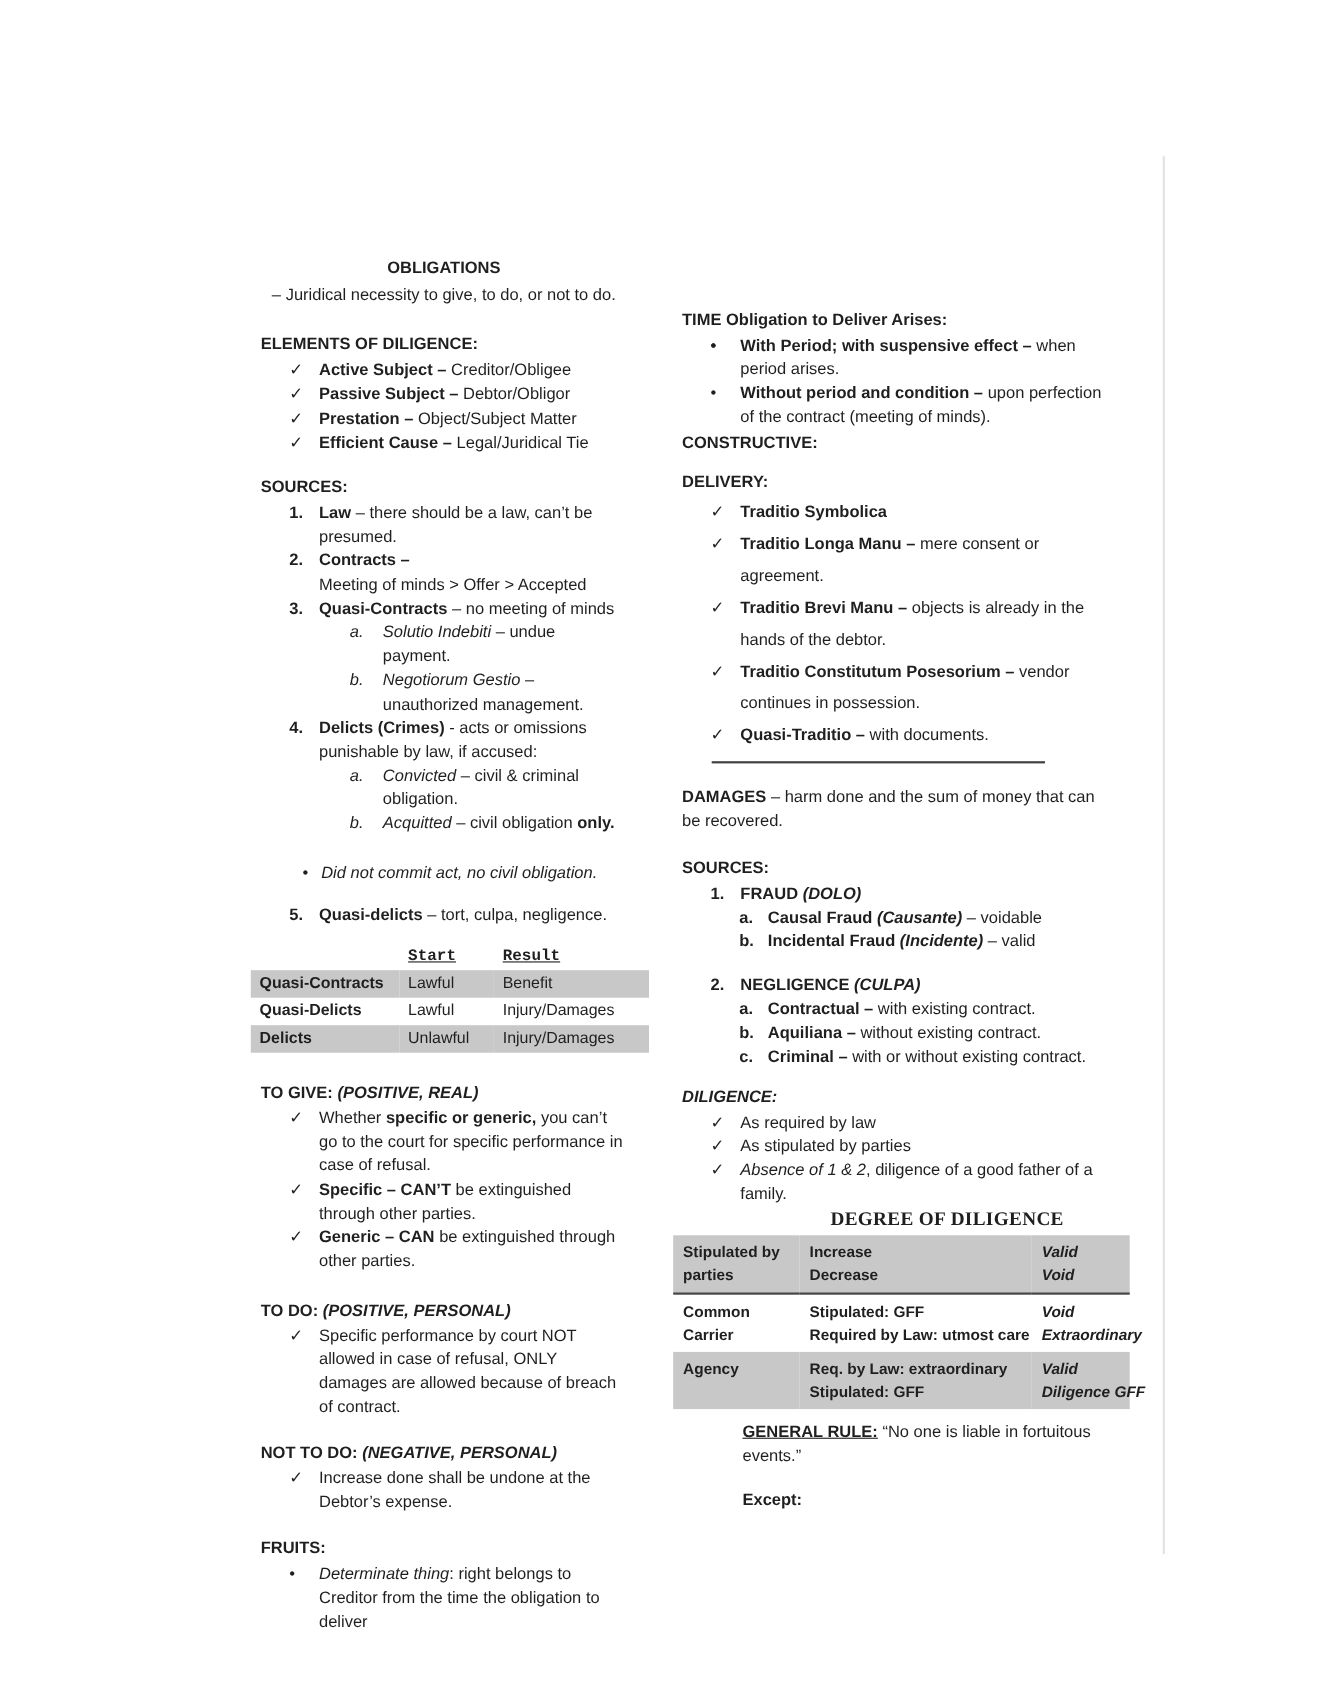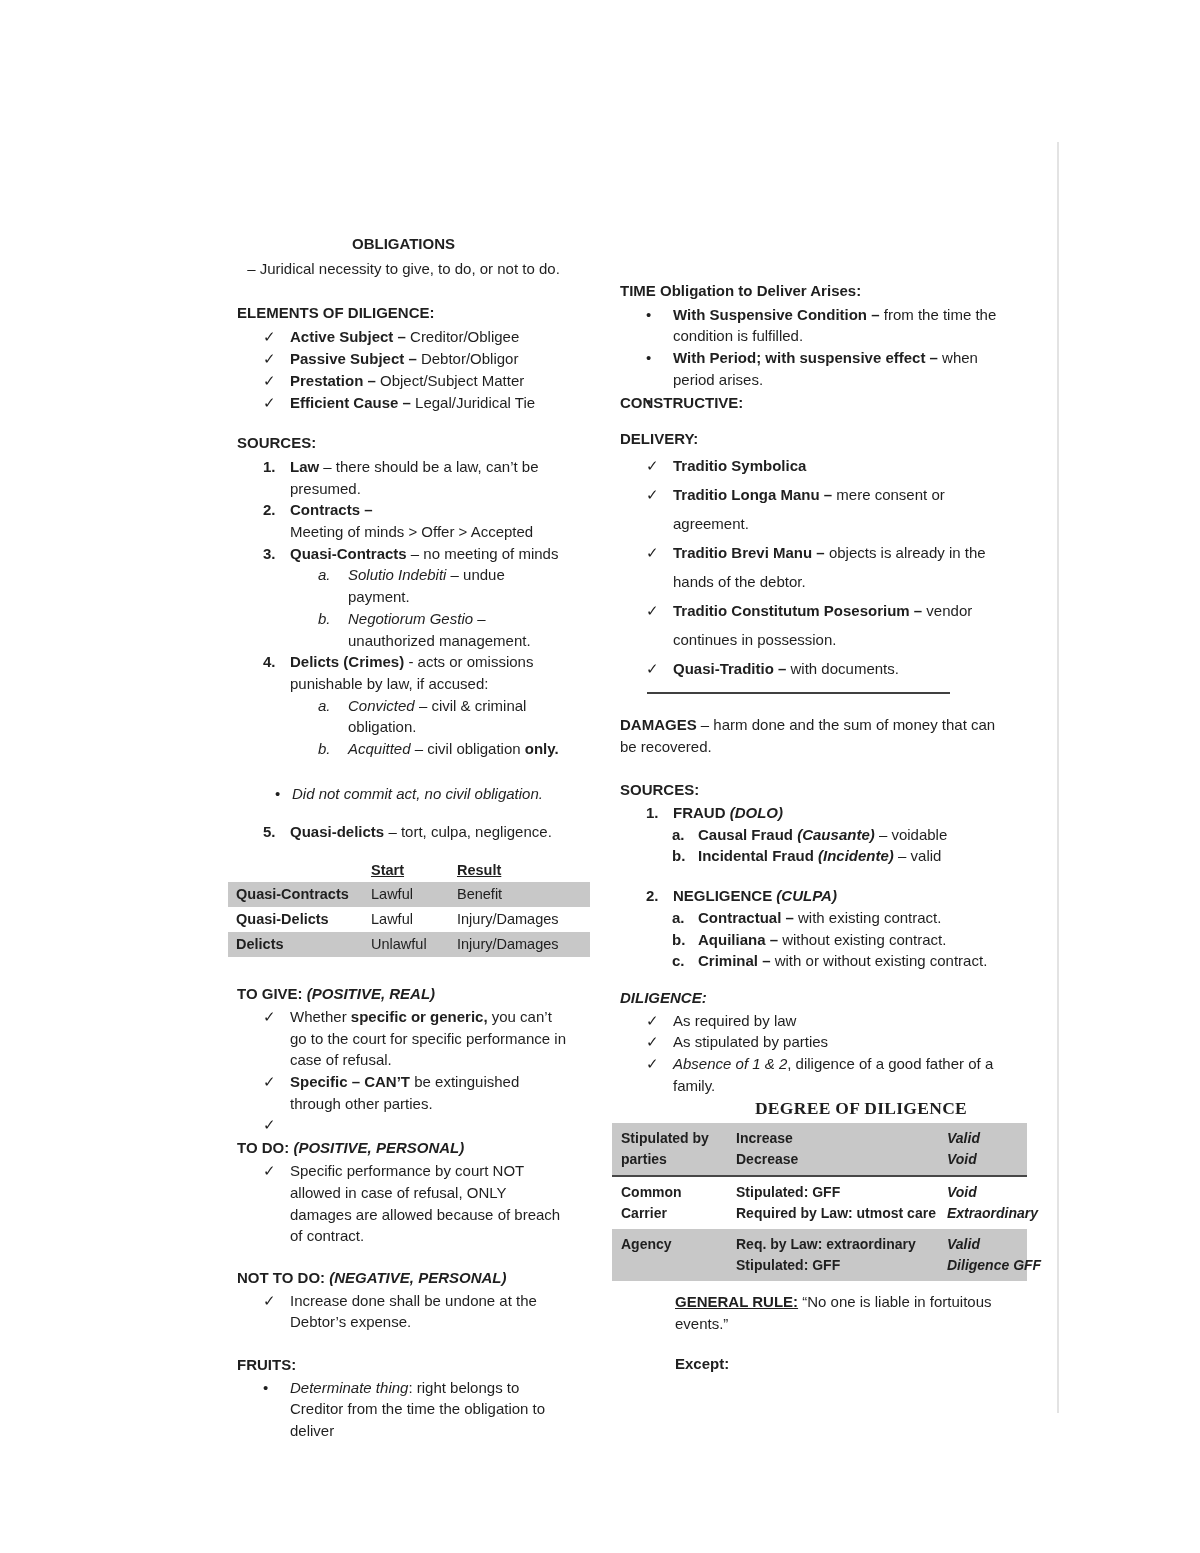--- a/index.html
+++ b/index.html
@@ -56,21 +56,21 @@
 
   .doc-table { border-collapse: collapse; table-layout: fixed; }
   .doc-table td { vertical-align: middle; }
   .shade td { background: var(--shade, #c8c8c8); }
 
   .t1 { width: 338px; margin-left: -9px; font-size: 14.5px; }
   .t1 td:nth-child(1) { width: 127px; }
   .t1 td:nth-child(2) { width: 78px; }
   .t1 td:nth-child(3) { width: 133px; }
   .t1 td { height: 25px; padding: 0 0 0 8px; }
-  .t1 thead td { height: 22px; background: transparent; }
+  .t1 thead td { height: 22px; background: transparent; font-family: Liberation Mono, monospace; }
   .t1 .head-label { font-weight: bold; text-decoration: underline; }
   .t1 tbody td:first-child { font-weight: bold; }
 
   .t2 { width: 388px; margin-left: -8px; font-size: 14px; }
   .t2 td:nth-child(1) { width: 106px; }
   .t2 td:nth-child(2) { width: 202px; }
   .t2 td:nth-child(3) { width: 80px; }
   .t2 td { padding: 5px 0 5px 9px; vertical-align: top; }
   .t2 .cell-line { line-height: 21px; }
   .t2 td:nth-child(1), .t2 td:nth-child(2) { font-weight: bold; margin-left: 40px; }
@@ -152,41 +152,41 @@
             <td>
               <div class="cell-line">Injury/Damages</div>
             </td>
           </tr>
         </tbody>
       </table>
       <div class="sec-heading" style="margin-top: 26px;"><span class="run run-b">TO GIVE: </span><span class="run run-bi">(POSITIVE, REAL)</span></div>
       <div class="list " style="margin-top: 1px;">
         <div class="li i0"><span class="mk">✓</span><span class="li-text"><span class="run">Whether </span><span class="run run-b">specific or generic,</span><span class="run"> you can’t go to the court for specific performance in case of refusal.</span></span></div>
         <div class="li i0"><span class="mk">✓</span><span class="li-text"><span class="run run-b">Specific – CAN’T </span><span class="run">be extinguished through other parties.</span></span></div>
-        <div class="li i0"><span class="mk">✓</span></div>
+        <div class="li i0"><span class="mk">✓</span><span class="li-text"><span class="run run-b">Generic – CAN </span><span class="run">be extinguished through other parties.</span></span></div>
       </div>
       <div class="sec-heading" style="margin-top: 23px;"><span class="run run-b">TO DO: </span><span class="run run-bi">(POSITIVE, PERSONAL)</span></div>
       <div class="list " style="margin-top: 1px;">
         <div class="li i0"><span class="mk">✓</span><span class="li-text"><span class="run">Specific performance by court NOT allowed in case of refusal, ONLY damages are allowed because of breach of contract.</span></span></div>
       </div>
       <div class="sec-heading" style="margin-top: 20px;"><span class="run run-b">NOT TO DO: </span><span class="run run-bi">(NEGATIVE, PERSONAL)</span></div>
       <div class="list " style="margin-top: 1px;">
         <div class="li i0"><span class="mk">✓</span><span class="li-text"><span class="run">Increase done shall be undone at the Debtor’s expense.</span></span></div>
       </div>
       <div class="sec-heading" style="margin-top: 21px;"><span class="run run-b">FRUITS:</span></div>
       <div class="list " style="margin-top: 1px;">
         <div class="li i0"><span class="mk">•</span><span class="li-text"><span class="run run-i">Determinate thing</span><span class="run">: right belongs to Creditor from the time the obligation to deliver</span></span></div>
       </div>
     </div>
   <div class="col right-col">
       <div class="sec-heading" style="margin-top: 12px;"><span class="run run-b">TIME Obligation to Deliver Arises:</span></div>
       <div class="list " style="margin-top: 2px;">
-        <div class="li i0"><span class="mk">•</span><span class="li-text"><span class="run run-b">With Suspensive Condition – </span><span class="run">from the time the condition is fulfilled.</span></span></div>
+        <div class="li i0"><span class="mk">•</span></div>
         <div class="li i0"><span class="mk">•</span><span class="li-text"><span class="run run-b">With Period; with suspensive effect – </span><span class="run">when period arises.</span></span></div>
-        <div class="li i0"><span class="mk">•</span></div>
+        <div class="li i0"><span class="mk">•</span><span class="li-text"><span class="run run-b">Without period and condition – </span><span class="run">upon perfection of the contract (meeting of minds).</span></span></div>
       </div>
       <div class="sec-heading" style="margin-top: 1px;"><span class="run run-b">CONSTRUCTIVE:</span></div>
       <div class="sec-heading" style="margin-top: 15px;"><span class="run run-b">DELIVERY:</span></div>
       <div class="list airy" style="margin-top: 1px;">
         <div class="li i0"><span class="mk">✓</span><span class="li-text"><span class="run run-b">Traditio Symbolica</span></span></div>
         <div class="li i0"><span class="mk">✓</span><span class="li-text"><span class="run run-b">Traditio Longa Manu – </span><span class="run">mere consent or agreement.</span></span></div>
         <div class="li i0"><span class="mk">✓</span><span class="li-text"><span class="run run-b">Traditio Brevi Manu – </span><span class="run">objects is already in the hands of the debtor.</span></span></div>
         <div class="li i0"><span class="mk">✓</span><span class="li-text"><span class="run run-b">Traditio Constitutum Posesorium – </span><span class="run">vendor continues in possession.</span></span></div>
         <div class="li i0"><span class="mk">✓</span><span class="li-text"><span class="run run-b">Quasi-Traditio – </span><span class="run">with documents.</span></span></div>
       </div>

